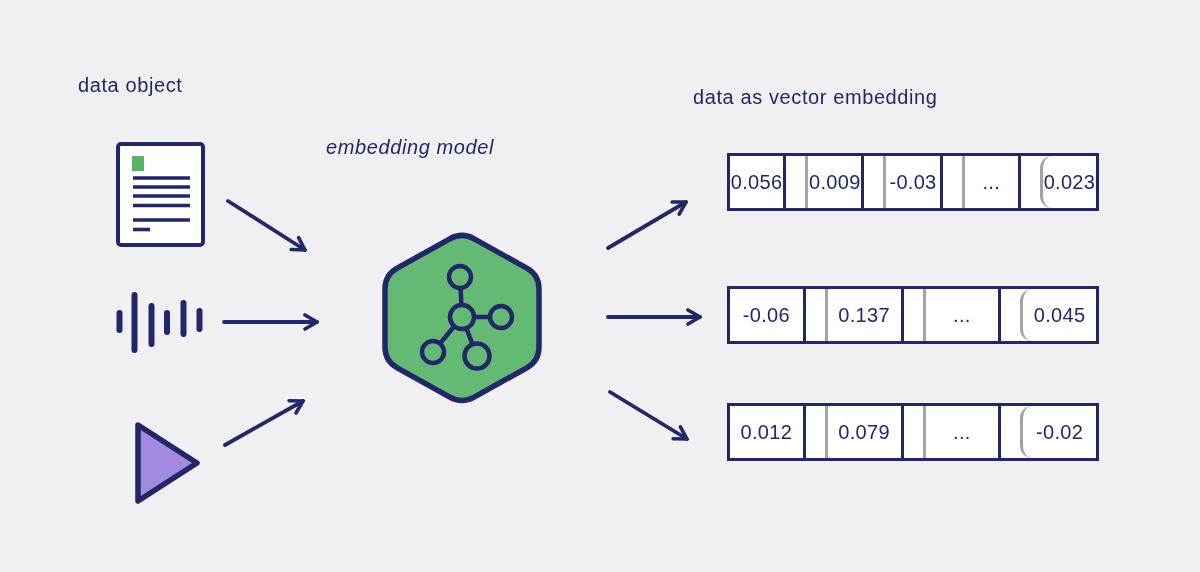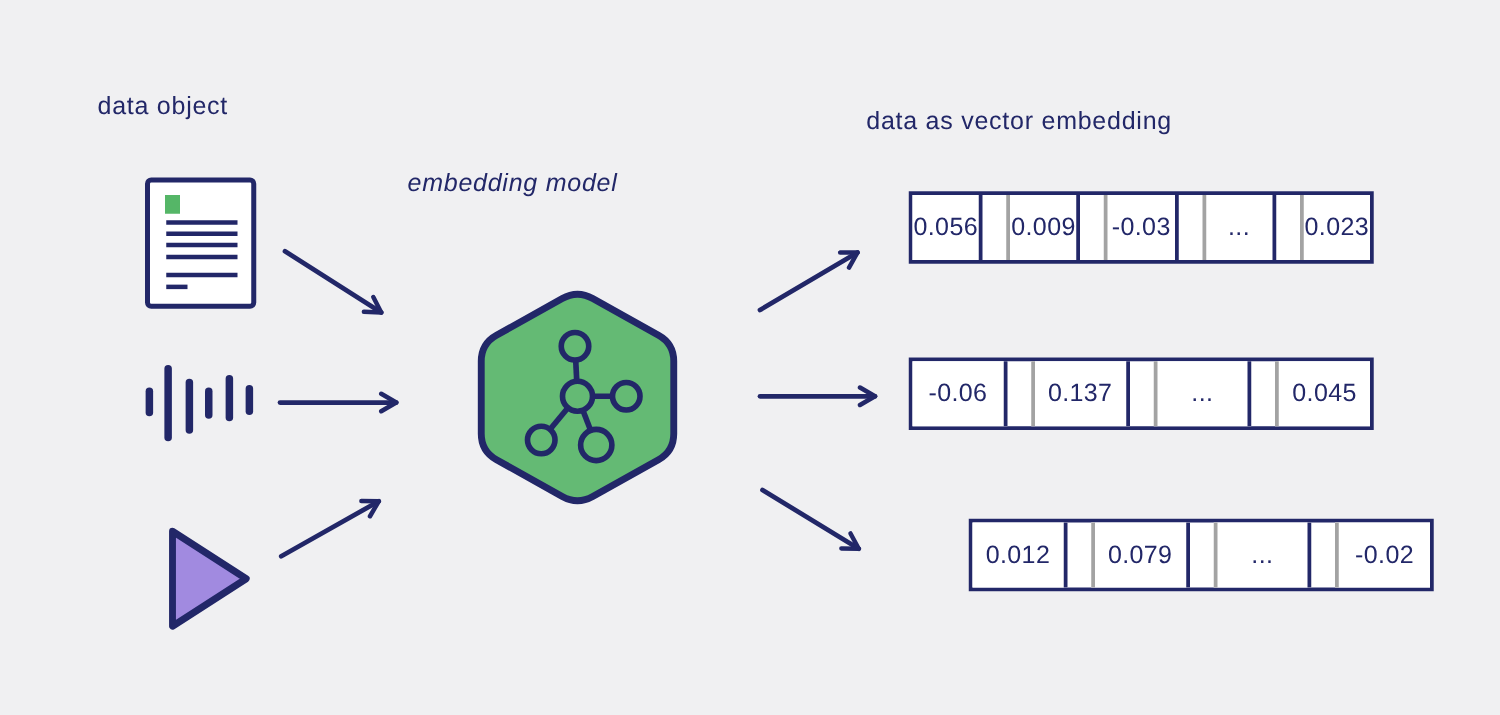--- a/index.html
+++ b/index.html
@@ -39,37 +39,37 @@
     width: 372px;
     height: 58px;
     background: #ffffff;
     border: 3px solid #222768;
     box-sizing: border-box;
     display: flex;
     gap: 19px;
   }
   #vector-row-0 { top: 153px; }
   #vector-row-1 { top: 286px; }
-  #vector-row-2 { top: 415px; margin-left: 48px; }
+  #vector-row-2 { top: 403px; }
 
   .vector-cell {
     flex: 1;
     box-sizing: border-box;
     border-left: 3px solid #a3a3a3;
     border-right: 3px solid #222768;
     background: #ffffff;
     display: flex;
     align-items: center;
     justify-content: center;
     color: #222768;
     font-size: 20px;
     letter-spacing: 0.3px;
   }
   .vector-cell:first-child { border-left: none; }
-  .vector-cell:last-child  { border-right: none; }
+  .vector-cell:last-child  { border-right: none; border-radius: 12px; }
 </style>
 </head>
 <body>
 
 <div class="canvas">
 
   <svg class="svg-layer" viewBox="0 0 1200 572">
     <defs>
       <marker id="ah" markerUnits="userSpaceOnUse" markerWidth="24" markerHeight="24" refX="16" refY="9" orient="auto">
         <path d="M4,2 L16,9 L4,16" fill="none" stroke="#222768" stroke-width="3.6" stroke-linecap="round" stroke-linejoin="round"></path>

